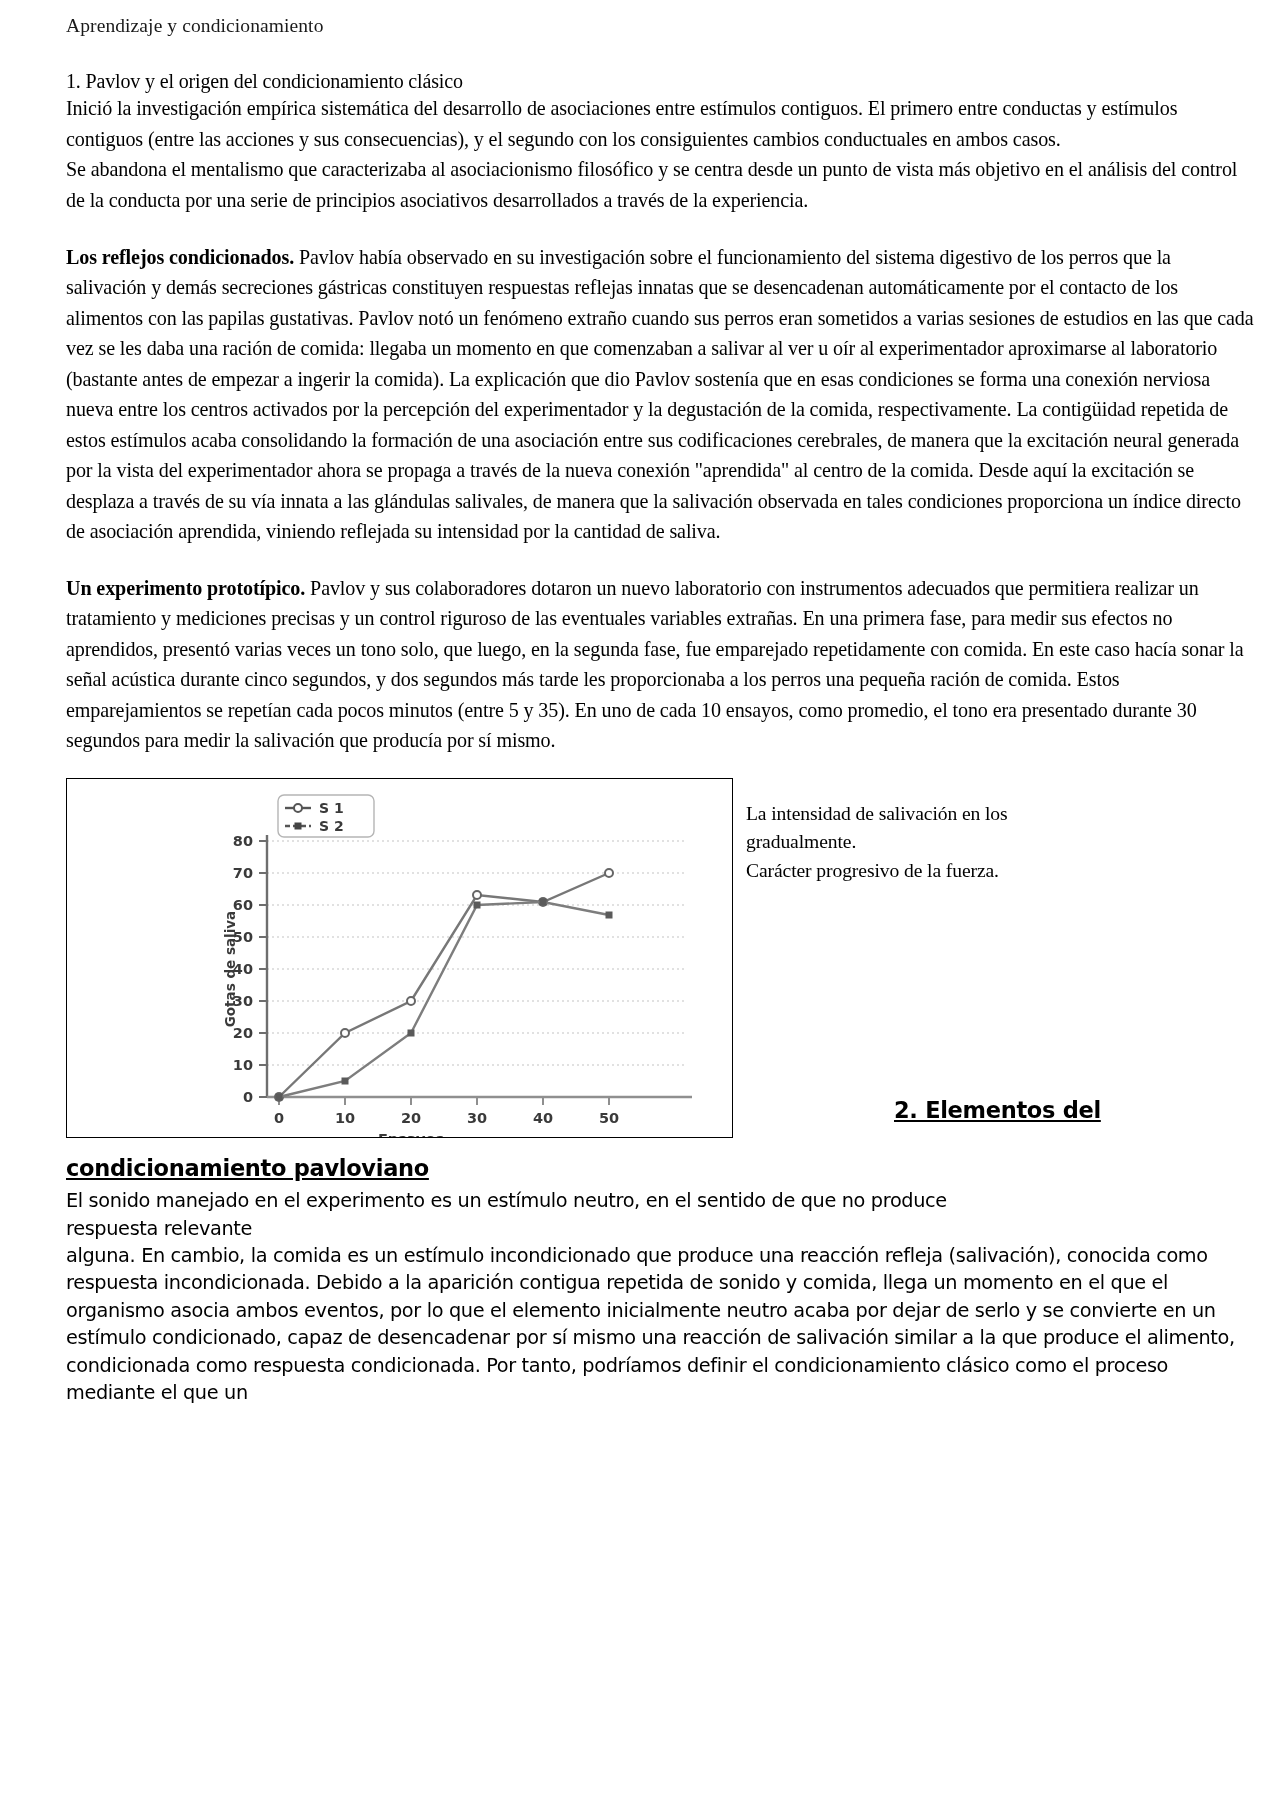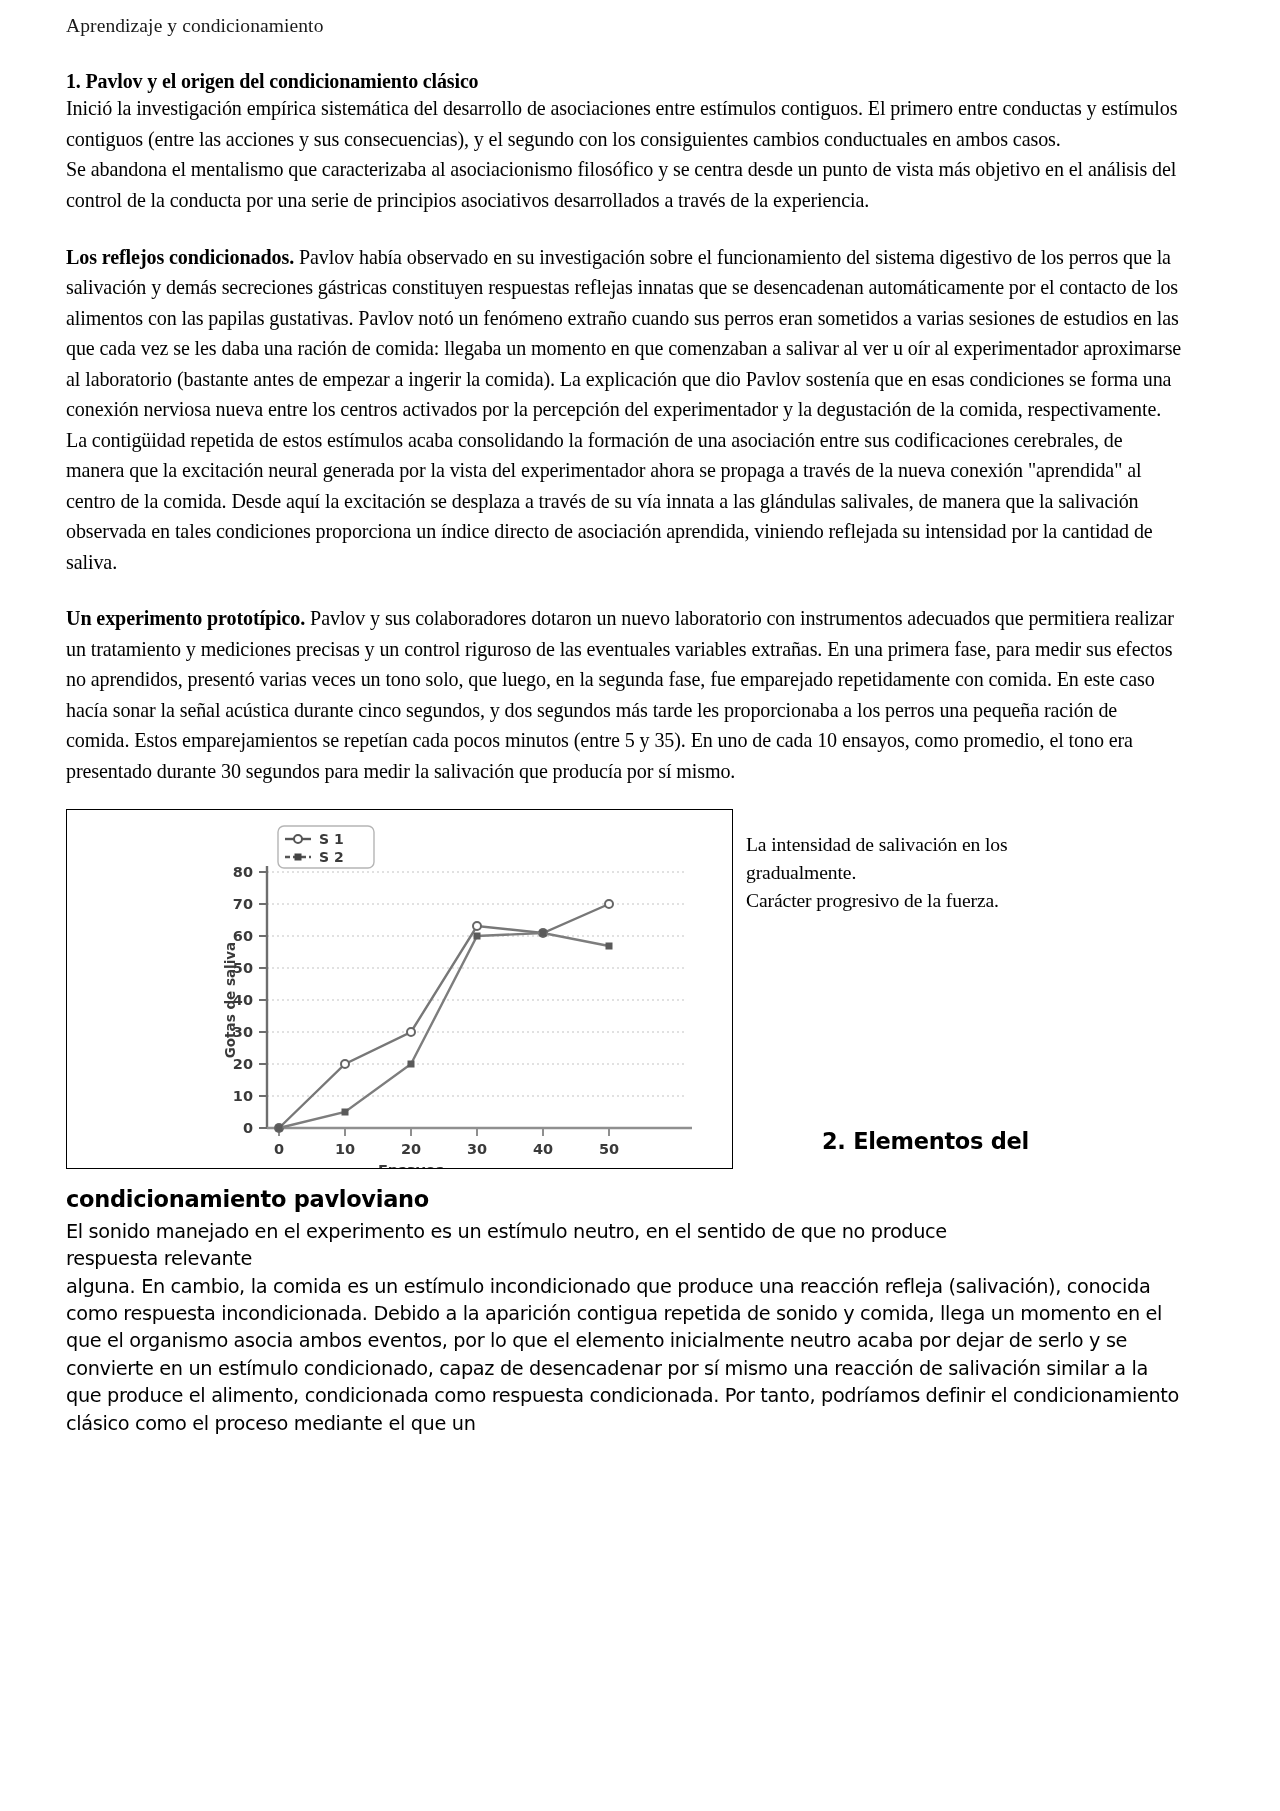--- a/index.html
+++ b/index.html
@@ -7,21 +7,21 @@
   body {
     width: 1280px;
     min-height: 1811px;
     background: #ffffff;
     font-family: "Liberation Serif", "DejaVu Serif", serif;
     color: #000000;
   }
   .page {
     width: 1280px;
     min-height: 1811px;
-    padding: 8px 96px 0 66px;
+    padding: 8px 24px 0 66px;
     position: relative;
   }
 
   
   .running-head {
     font-family: "Liberation Serif", serif;
     font-size: 19.5px;
     line-height: 1.25;
     color: #1a1a1a;
     margin: 6px 0 0 0;
@@ -34,21 +34,21 @@
     font-weight: bold;
     font-size: 19.5px;
     color: #29abe2;
     margin: 45px 0 0 0;
     letter-spacing: -0.1px;
   }
 
   
   .sec-title {
     font-family: "Liberation Serif", serif;
-    font-weight: bold;
+    font-weight: normal;
     font-size: 20px;
     margin: 32px 0 0 0;
     letter-spacing: -0.15px;
   }
   p.body {
     font-family: Liberation Serif, serif;
     font-size: 20.1px;
     line-height: 1.52;
     margin: 0;
     text-align: left;
@@ -86,20 +86,21 @@
   }
 
   
   .sans-head {
     font-family: "DejaVu Sans", sans-serif;
     font-weight: bold;
     font-size: 22.5px;
     line-height: 1.3;
     margin: 0;
     letter-spacing: -0.3px;
+    text-decoration: underline;
   }
   .sans-body {
     font-family: "DejaVu Sans", sans-serif;
     font-size: 19.3px;
     line-height: 1.42;
     margin: 4px 0 0 0;
     letter-spacing: -0.35px;
   }
   .sans-body + .sans-body { margin-top: 0; }
 

